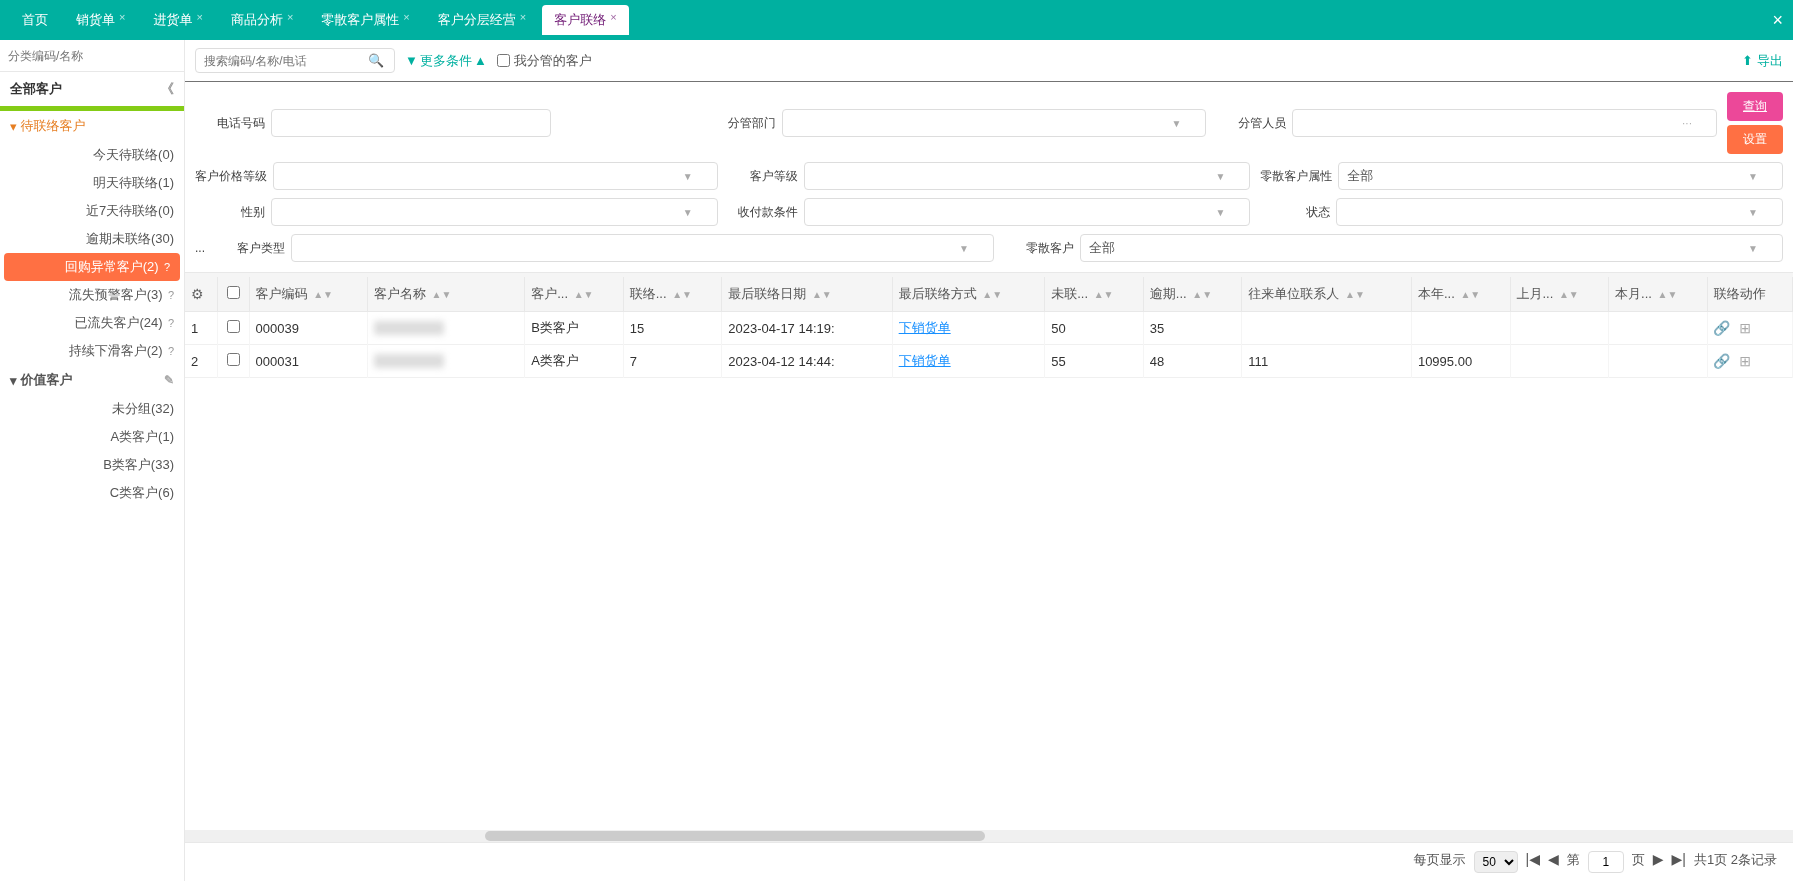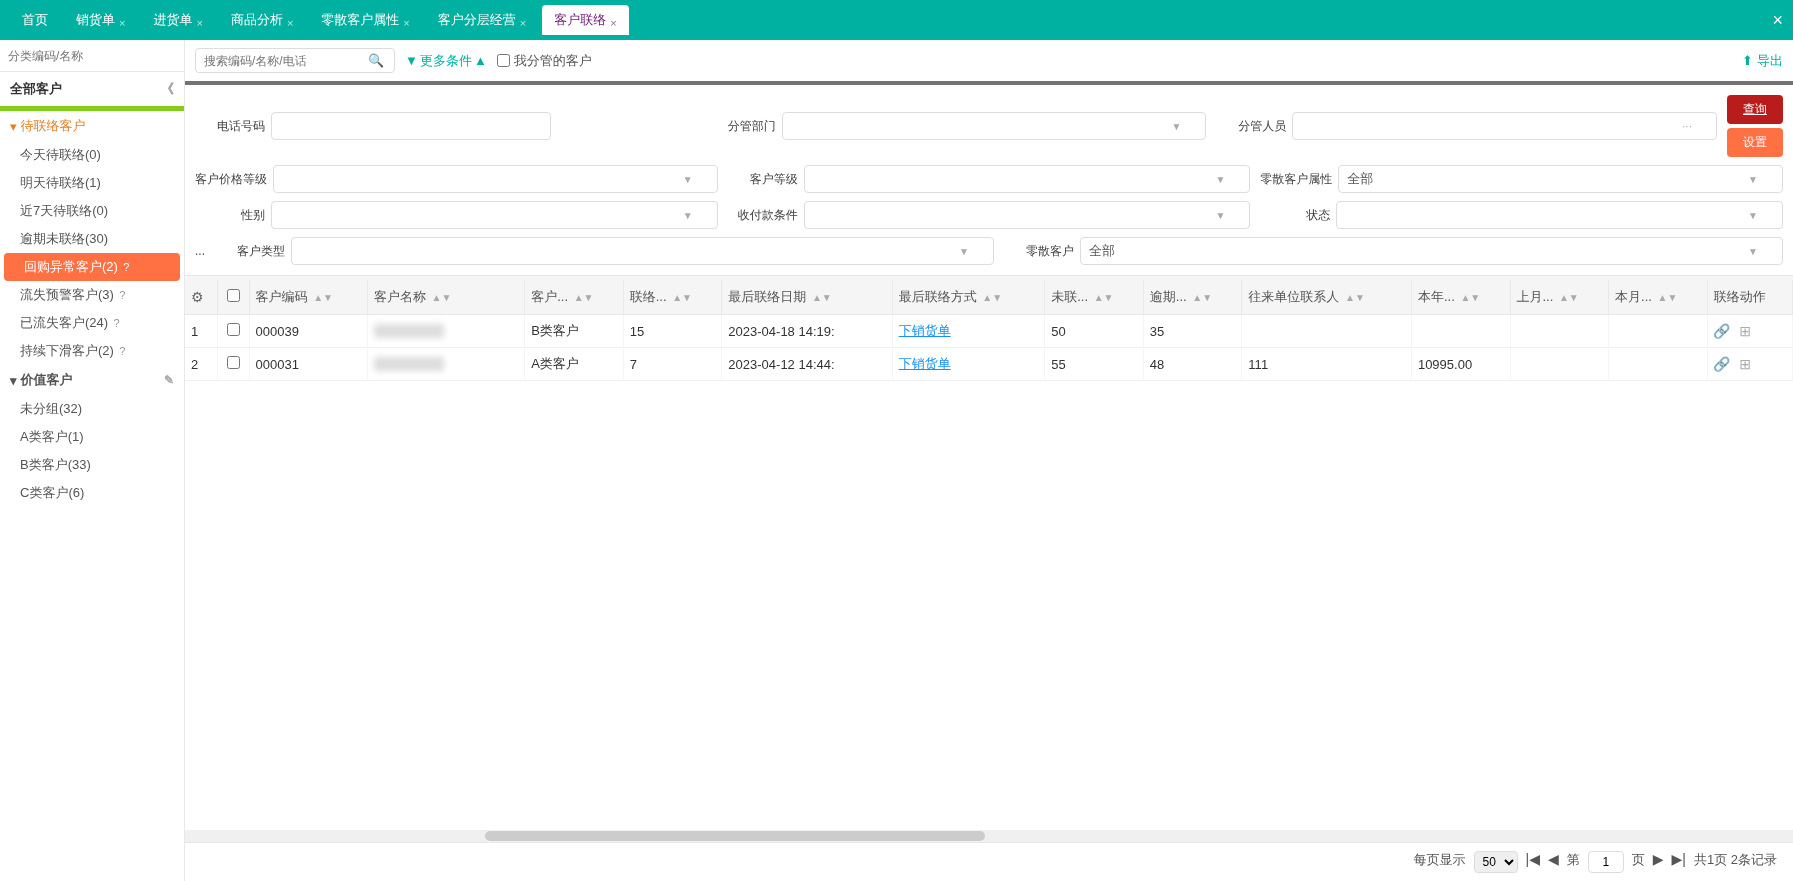--- a/index.html
+++ b/index.html
@@ -17,21 +17,21 @@
       position: relative;
     }
     .top-nav .nav-item {
       padding: 6px 12px;
       cursor: pointer;
       color: white;
       border-radius: 4px 4px 0 0;
       white-space: nowrap;
       font-size: 13px;
       display: flex;
-      align-items: flex-end;
+      align-items: flex-start;
       gap: 4px;
     }
     .top-nav .nav-item.active {
       background: white;
       color: #701a75;
     }
     .top-nav .nav-item .close-x {
       font-size: 11px;
       color: inherit;
       opacity: 0.7;
@@ -94,20 +94,21 @@
       font-size: 12px;
       cursor: pointer;
       gap: 4px;
     }
     .sidebar-item {
       padding: 5px 10px 5px 20px;
       font-size: 12px;
       color: #555;
       cursor: pointer;
       white-space: nowrap;
+      text-align: right;
     }
     .sidebar-item.active {
       background: #ff7043;
       color: white;
       border-radius: 4px;
       margin: 0 4px;
     }
     .sidebar-section-title2 {
       display: flex;
       align-items: center;
@@ -129,21 +130,21 @@
       background: #f5f5f5;
     }
 
     
     .search-bar {
       background: white;
       padding: 8px 10px;
       display: flex;
       align-items: center;
       gap: 10px;
-      border-bottom: 4px solid #737373;
+      border-bottom: 1px solid #737373;
     }
     .search-input-wrap {
       display: flex;
       align-items: center;
       border: 1px solid #ddd;
       border-radius: 4px;
       padding: 4px 8px;
       gap: 4px;
       width: 200px;
     }
@@ -225,21 +226,21 @@
       border: 1px solid #ddd;
       border-radius: 4px;
       padding: 4px 8px;
       font-size: 12px;
       color: #555;
       flex: 1;
       outline: none;
       min-height: 28px;
     }
     .query-btn {
-      background: #b91c1c;
+      background: #ec4899;
       color: white;
       border: none;
       border-radius: 4px;
       padding: 6px 16px;
       font-size: 12px;
       cursor: pointer;
       text-decoration: underline;
     }
     .settings-btn {
       background: #ff7043;
@@ -652,21 +653,21 @@
         </thead>
         <tbody id="table-body">
 
         <tr>
       <td>1</td>
       <td class="checkbox-col"><input type="checkbox" style=""></td>
       <td>000039</td>
       <td><span class="blurred" style="background:#ddd;display:inline-block;width:70px;height:14px;">&nbsp;</span></td>
       <td>B类客户</td>
       <td>15</td>
-      <td>2023-04-18 14:19:</td>
+      <td>2023-04-17 14:19:</td>
       <td><span class="link-text">下销货单</span></td>
       <td>50</td>
       <td>35</td>
       <td></td>
       <td></td>
       <td></td>
       <td></td>
       <td>
         <div class="action-icons">
           <span class="action-icon">🔗</span>

